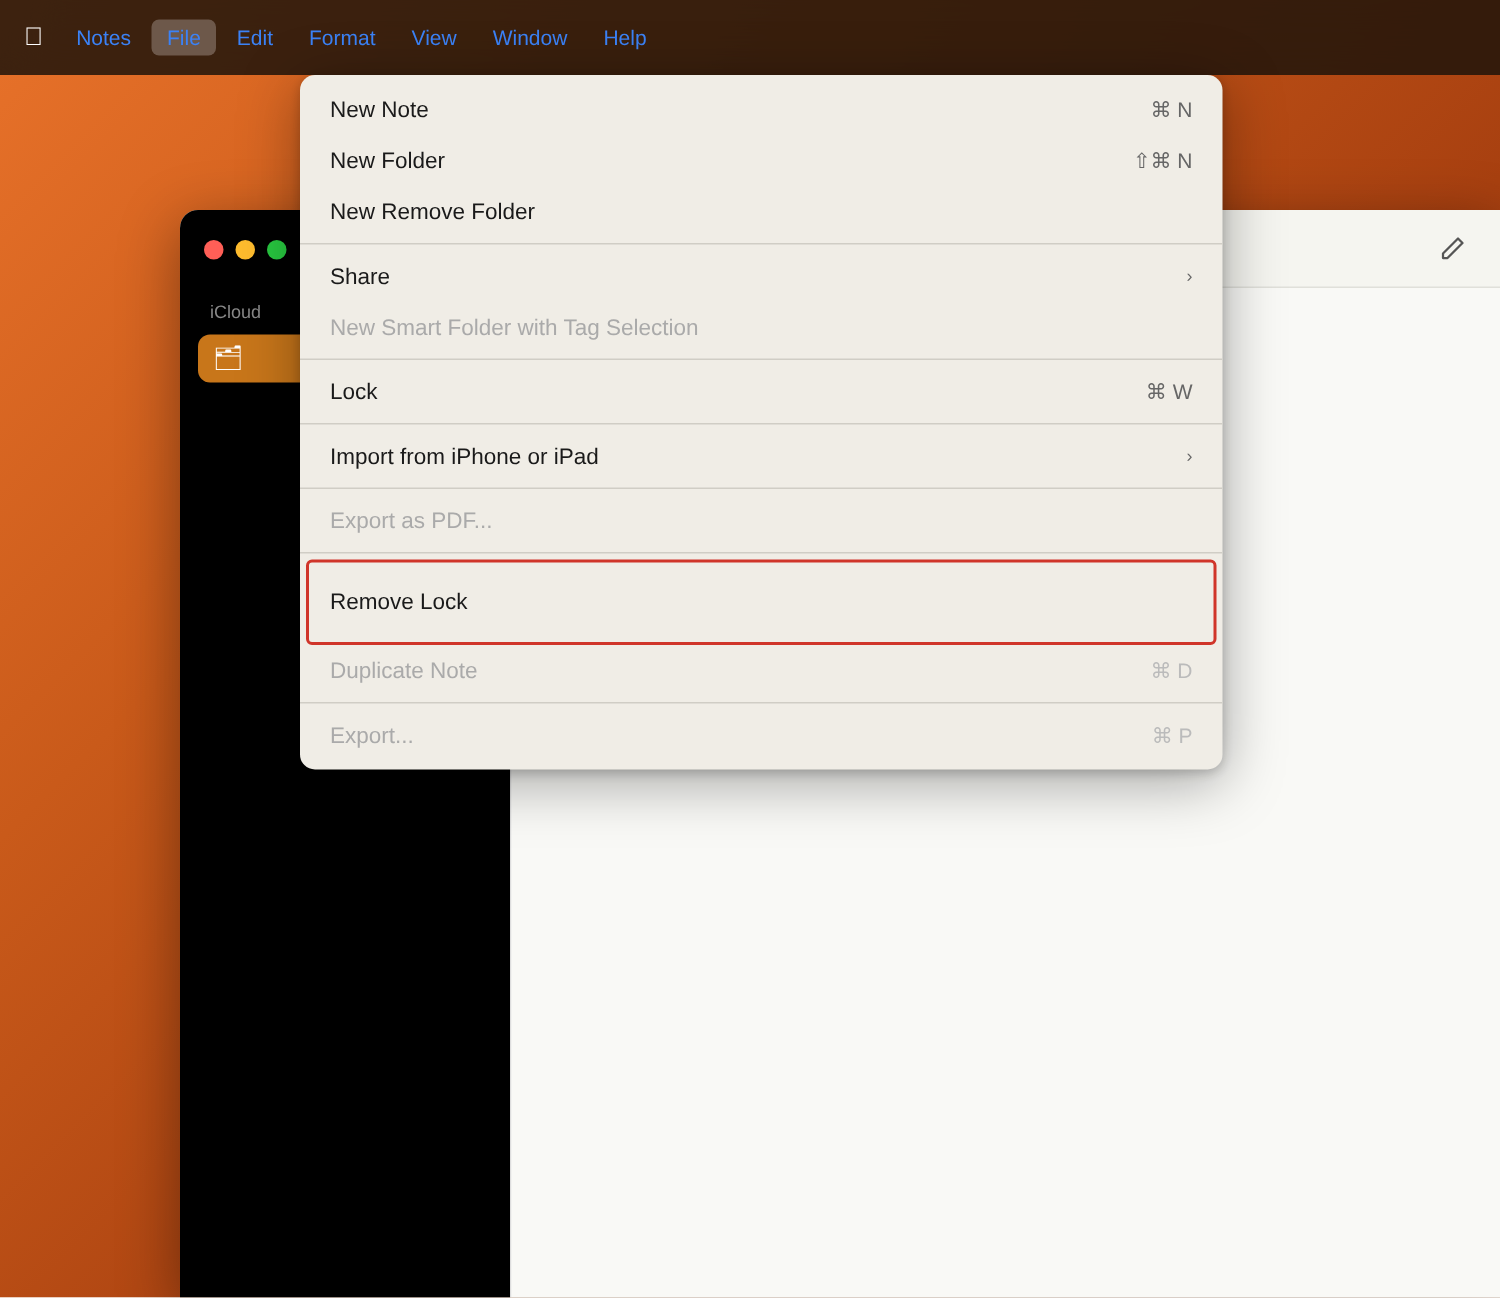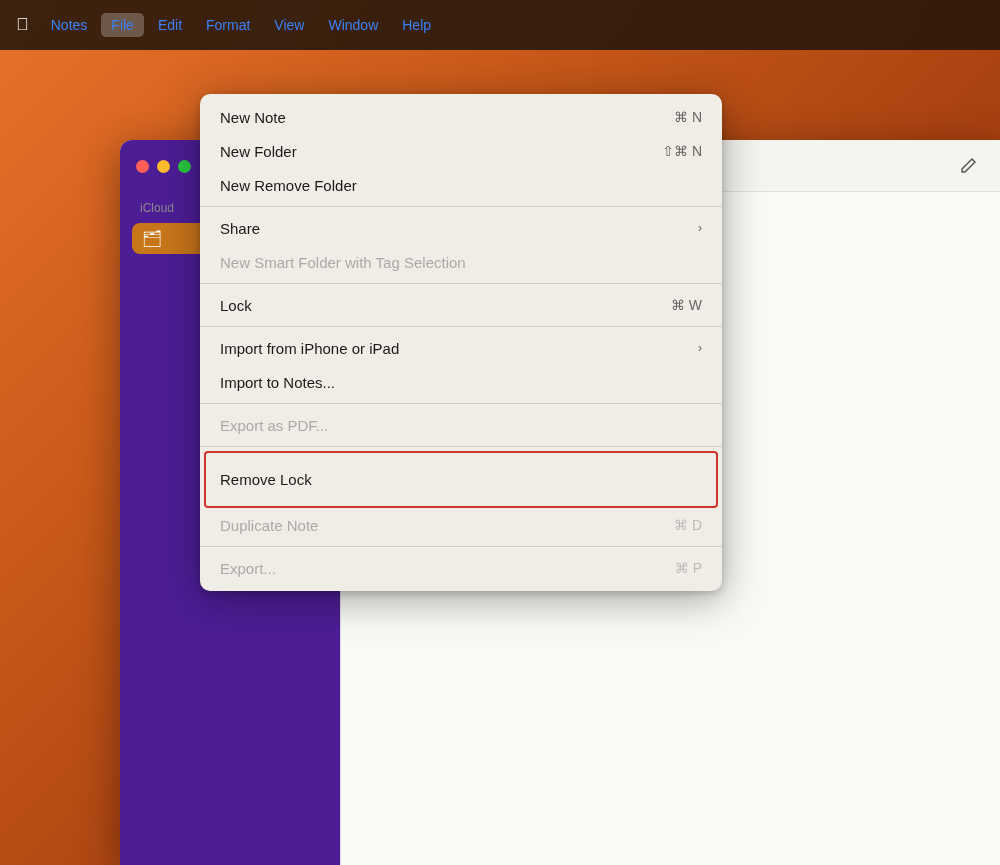--- a/index.html
+++ b/index.html
@@ -29,21 +29,21 @@
       bottom: 0;
       background: #f5f5f0;
       border-radius: 12px 0 0 0;
       box-shadow: 0 10px 40px rgba(0,0,0,0.4);
       z-index: 1;
       display: flex;
     }
 
     .notes-sidebar {
       width: 220px;
-      background: #4c1d95;
+      background: #000000;
       border-radius: 12px 0 0 0;
       padding: 20px 12px;
       display: flex;
       flex-direction: column;
       gap: 8px;
     }
 
     .window-controls {
       display: flex;
       gap: 8px;
@@ -163,28 +163,27 @@
       color: #fff;
       margin-right: 8px;
       cursor: pointer;
     }
 
     
     .dropdown-menu {
       position: absolute;
       top: 50px;
       left: 200px;
-      width: 522px;
+      width: 615px;
       background: #f0ede6;
       border-radius: 10px;
       box-shadow: 0 8px 40px rgba(0,0,0,0.35), 0 2px 8px rgba(0,0,0,0.2);
       z-index: 200;
       padding: 6px 0;
       overflow: hidden;
-      margin-top: 44px;
     }
 
     .menu-item {
       display: flex;
       align-items: center;
       justify-content: space-between;
       padding: 7px 20px;
       font-size: 15px;
       color: #1a1a1a;
       cursor: pointer;
@@ -304,24 +303,20 @@
         <span class="menu-shortcut">⌘ W</span>
       </span>
     </div>
     <div class="menu-separator"></div>
     <div class="menu-item">
       <span>Import from iPhone or iPad</span>
       <span style="display: flex; align-items: center; gap: 4px;">
         <span class="menu-arrow">›</span>
       </span>
     </div>
-    <div class="menu-item">
-      <span>Import to Notes...</span>
-      <span style="display: flex; align-items: center; gap: 4px;"></span>
-    </div>
     <div class="menu-separator"></div>
     <div class="menu-item disabled">
       <span>Export as PDF...</span>
       <span style="display: flex; align-items: center; gap: 4px;"></span>
     </div>
     <div class="menu-separator"></div>
     <div class="menu-item highlighted">
       <span>Remove Lock</span>
       <span style="display: flex; align-items: center; gap: 4px;"></span>
     </div>

